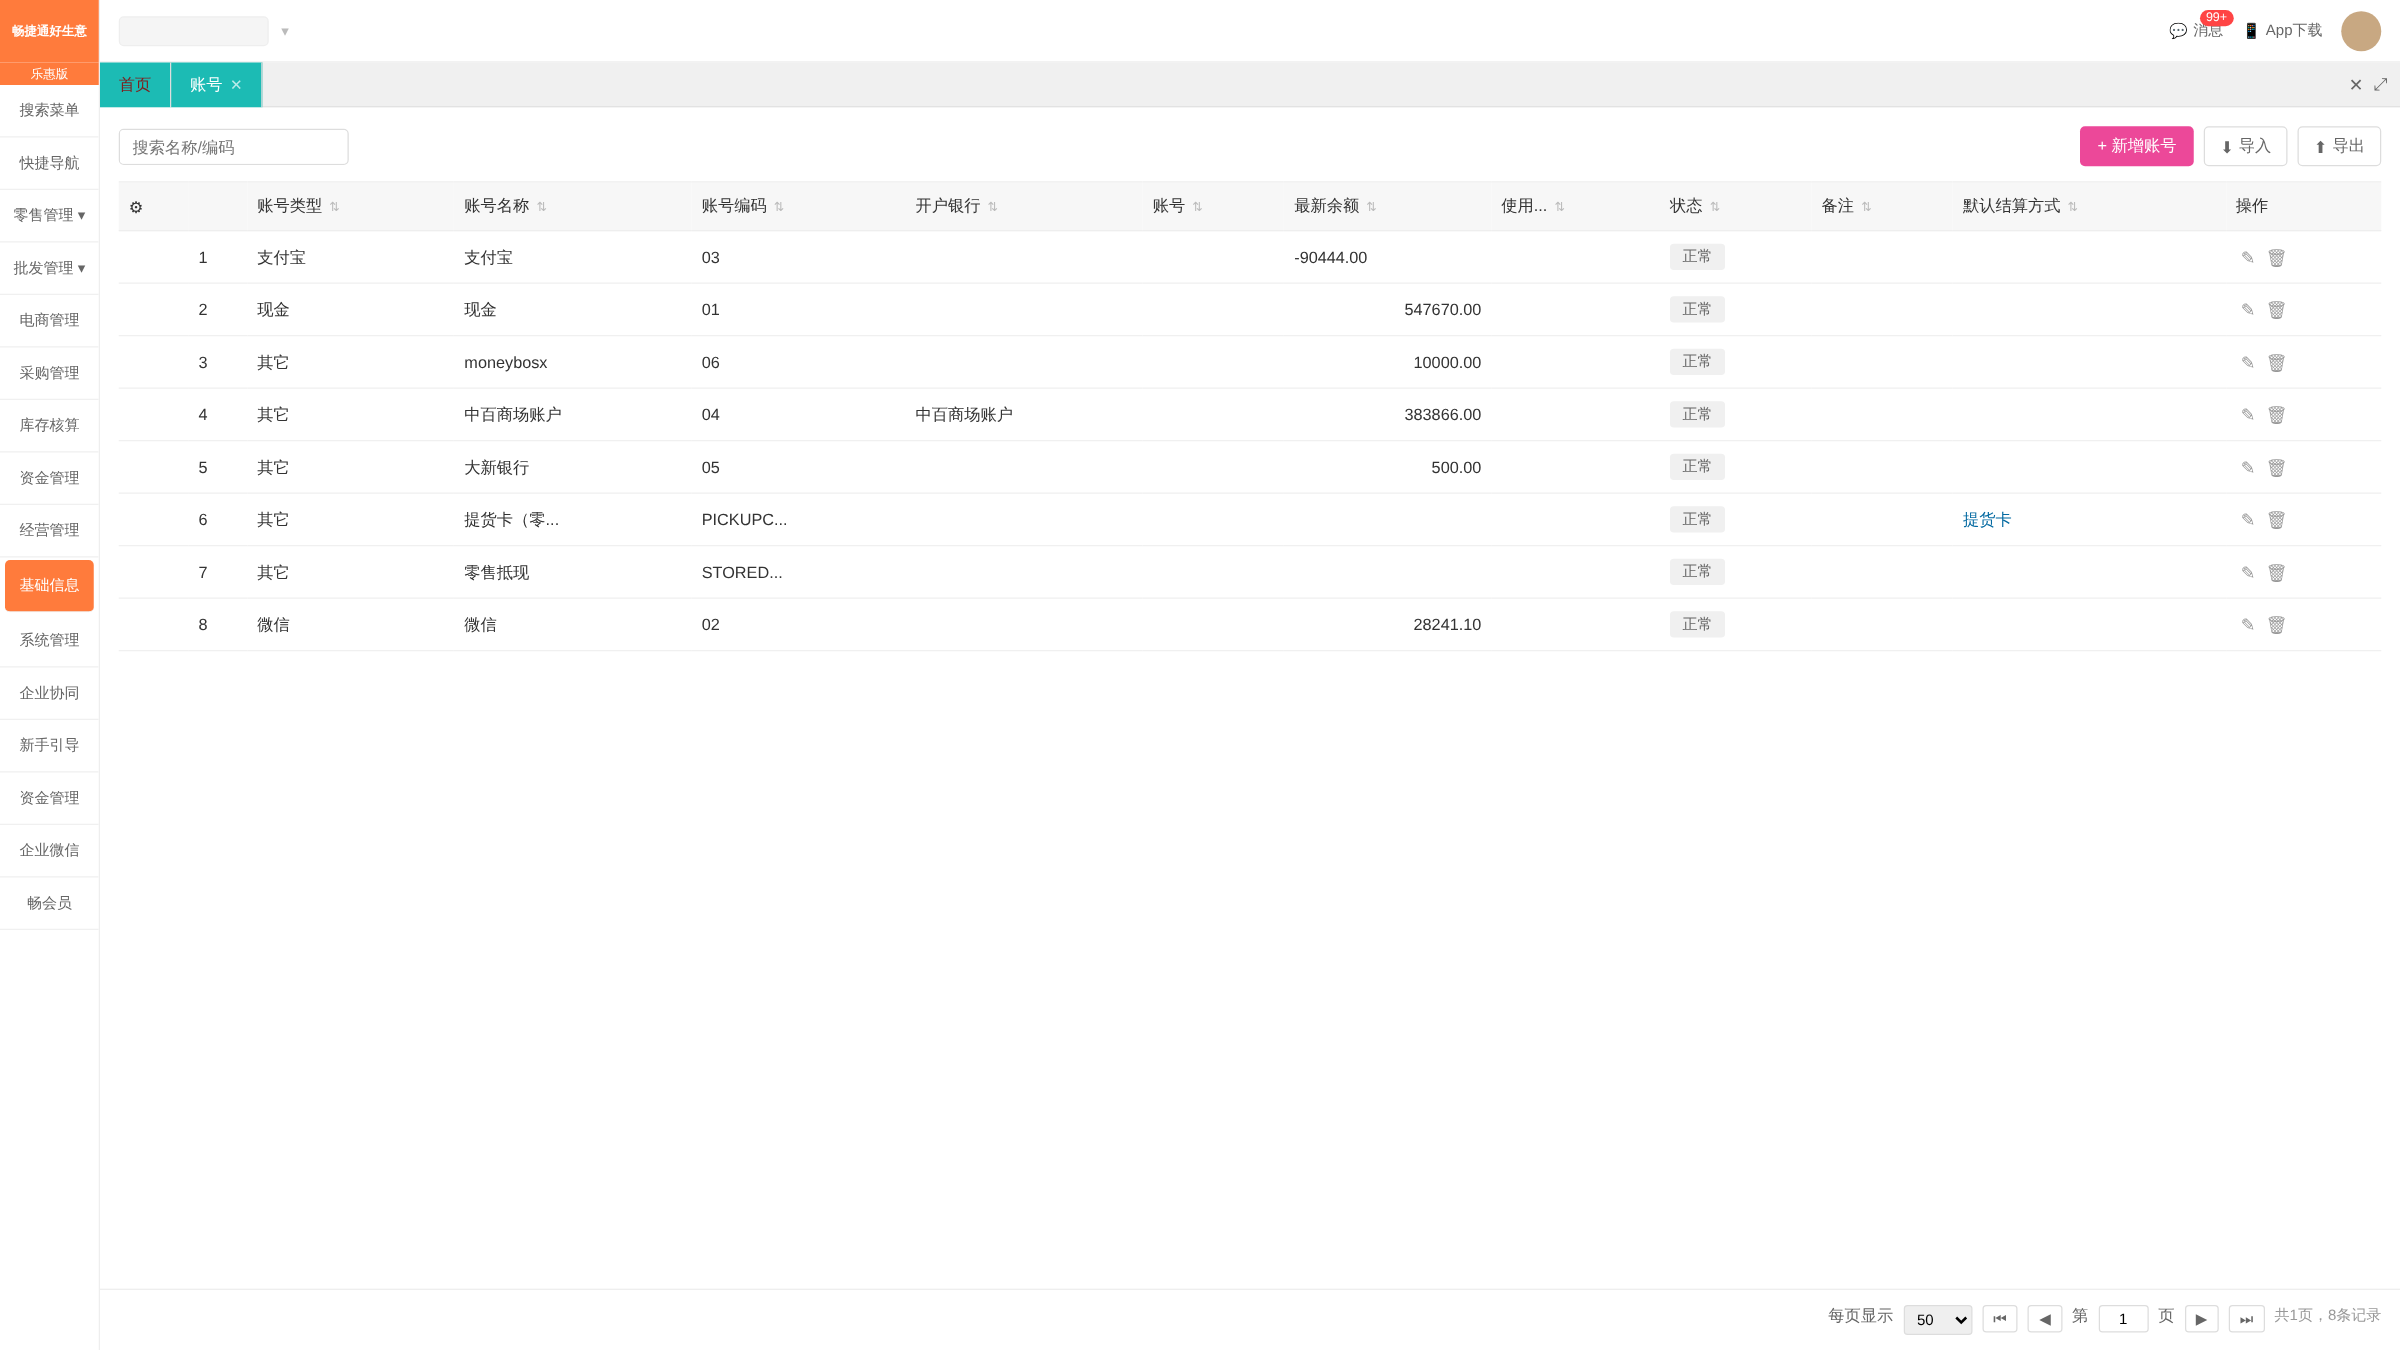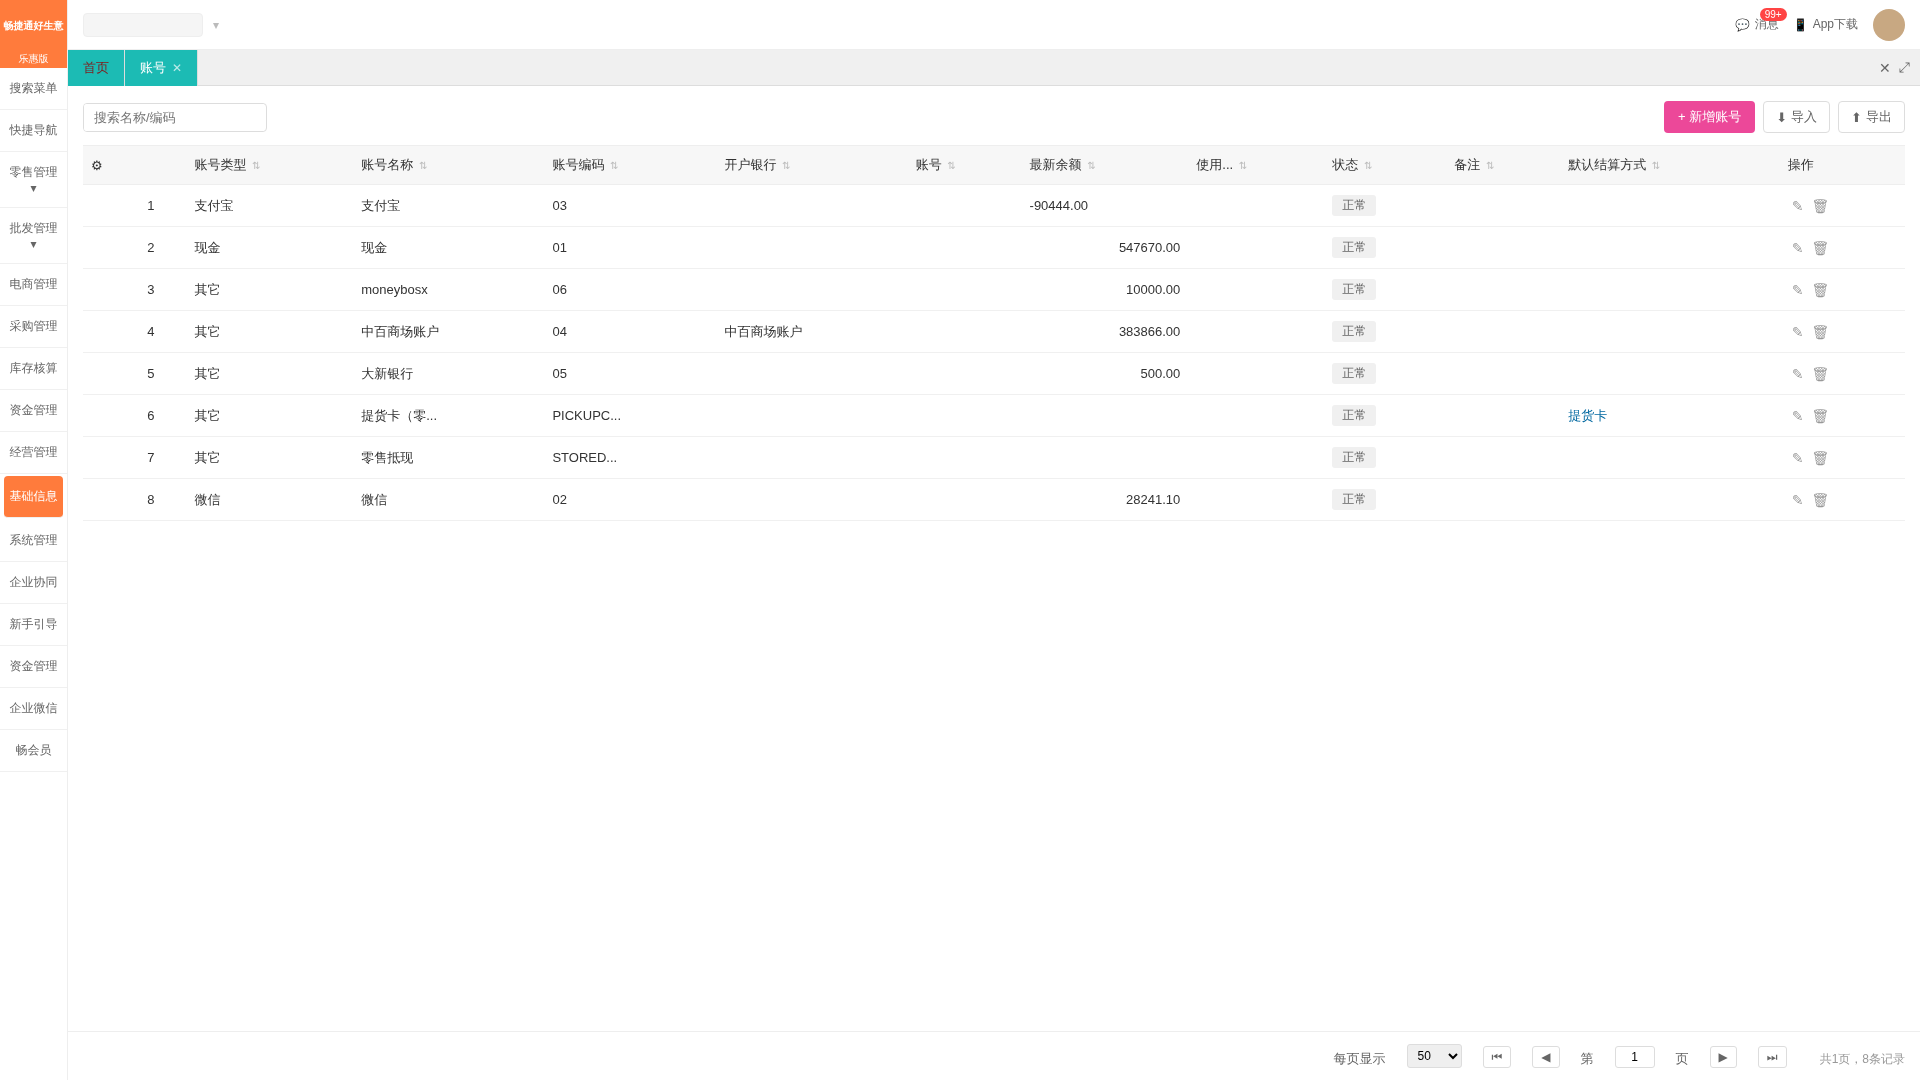--- a/index.html
+++ b/index.html
@@ -1,19 +1,19 @@
 <!DOCTYPE html>
 <html><head>
   <meta charset="utf-8">
   <style>
     * { box-sizing: border-box; margin: 0; padding: 0; }
     body { font-family: 'Microsoft YaHei', Arial, sans-serif; font-size: 13px; background: #f5f5f5; display: flex; height: 1080px; width: 1920px; overflow: hidden; }
 
     
-    .sidebar { width: 68px; background: #fff; display: flex; flex-direction: column; border-right: 1px solid #eee; height: 100%; }
+    .sidebar { width: 80px; background: #fff; display: flex; flex-direction: column; border-right: 1px solid #eee; height: 100%; }
     .sidebar-logo { background: #ff7b3c; height: 50px; display: flex; align-items: center; justify-content: center; color: #fff; font-size: 12px; font-weight: bold; }
     .sidebar-logo-text { font-size: 10px; color: #fff; text-align: center; line-height: 1.3; }
     .sidebar-nav { flex: 1; overflow-y: auto; }
     .sidebar-item { padding: 12px 5px; text-align: center; cursor: pointer; color: #666; font-size: 12px; border-bottom: 1px solid #f0f0f0; }
     .sidebar-item.active { background: #ff7b3c; color: #fff; border-radius: 4px; margin: 2px 4px; }
 
     
     .main { flex: 1; display: flex; flex-direction: column; overflow: hidden; }
 
     
@@ -49,26 +49,26 @@
     .data-table thead tr { background: #f7f7f7; }
     .data-table th { padding: 10px 8px; text-align: left; border-bottom: 1px solid #eee; border-top: 1px solid #eee; color: #333; font-weight: normal; white-space: nowrap; }
     .data-table th .sort-icon { color: #bbb; font-size: 10px; margin-left: 2px; }
     .data-table td { padding: 10px 8px; border-bottom: 1px solid #f0f0f0; color: #333; white-space: nowrap; }
     .row-num { color: #666; }
     .status-badge { display: inline-block; padding: 2px 10px; border-radius: 3px; font-size: 12px; background: #f0f0f0; color: #666; }
     .status-normal { background: #f0f0f0; color: #666; }
     .action-btn { background: none; border: none; cursor: pointer; color: #999; padding: 2px 4px; font-size: 14px; }
 
     
-    .pagination { display: flex; align-items: flex-end; justify-content: flex-end; padding: 12px 15px; gap: 21px; font-size: 13px; color: #666; border-top: 1px solid #eee; background: #fff; }
+    .pagination { display: flex; align-items: flex-start; justify-content: flex-end; padding: 12px 15px; gap: 8px; font-size: 13px; color: #666; border-top: 1px solid #eee; background: #fff; }
     .pagination-select { border: 1px solid #ddd; border-radius: 3px; padding: 3px 6px; font-size: 12px; }
     .pagination-btn { border: 1px solid #ddd; border-radius: 3px; padding: 3px 8px; background: #fff; cursor: pointer; color: #666; font-size: 12px; }
     .pagination-btn:disabled { color: #ccc; cursor: default; }
     .pagination-input { border: 1px solid #ddd; border-radius: 3px; padding: 3px 6px; width: 40px; text-align: center; font-size: 12px; }
-    .page-info { color: #999; font-size: 12px; margin-left: 12px; }
+    .page-info { color: #999; font-size: 12px; }
 
     .col-settings { text-align: center; }
   </style>
 </head>
 <body>
 
 <div class="sidebar">
   <div class="sidebar-logo">
     <div class="sidebar-logo-text">畅捷通好生意</div>
   </div>

